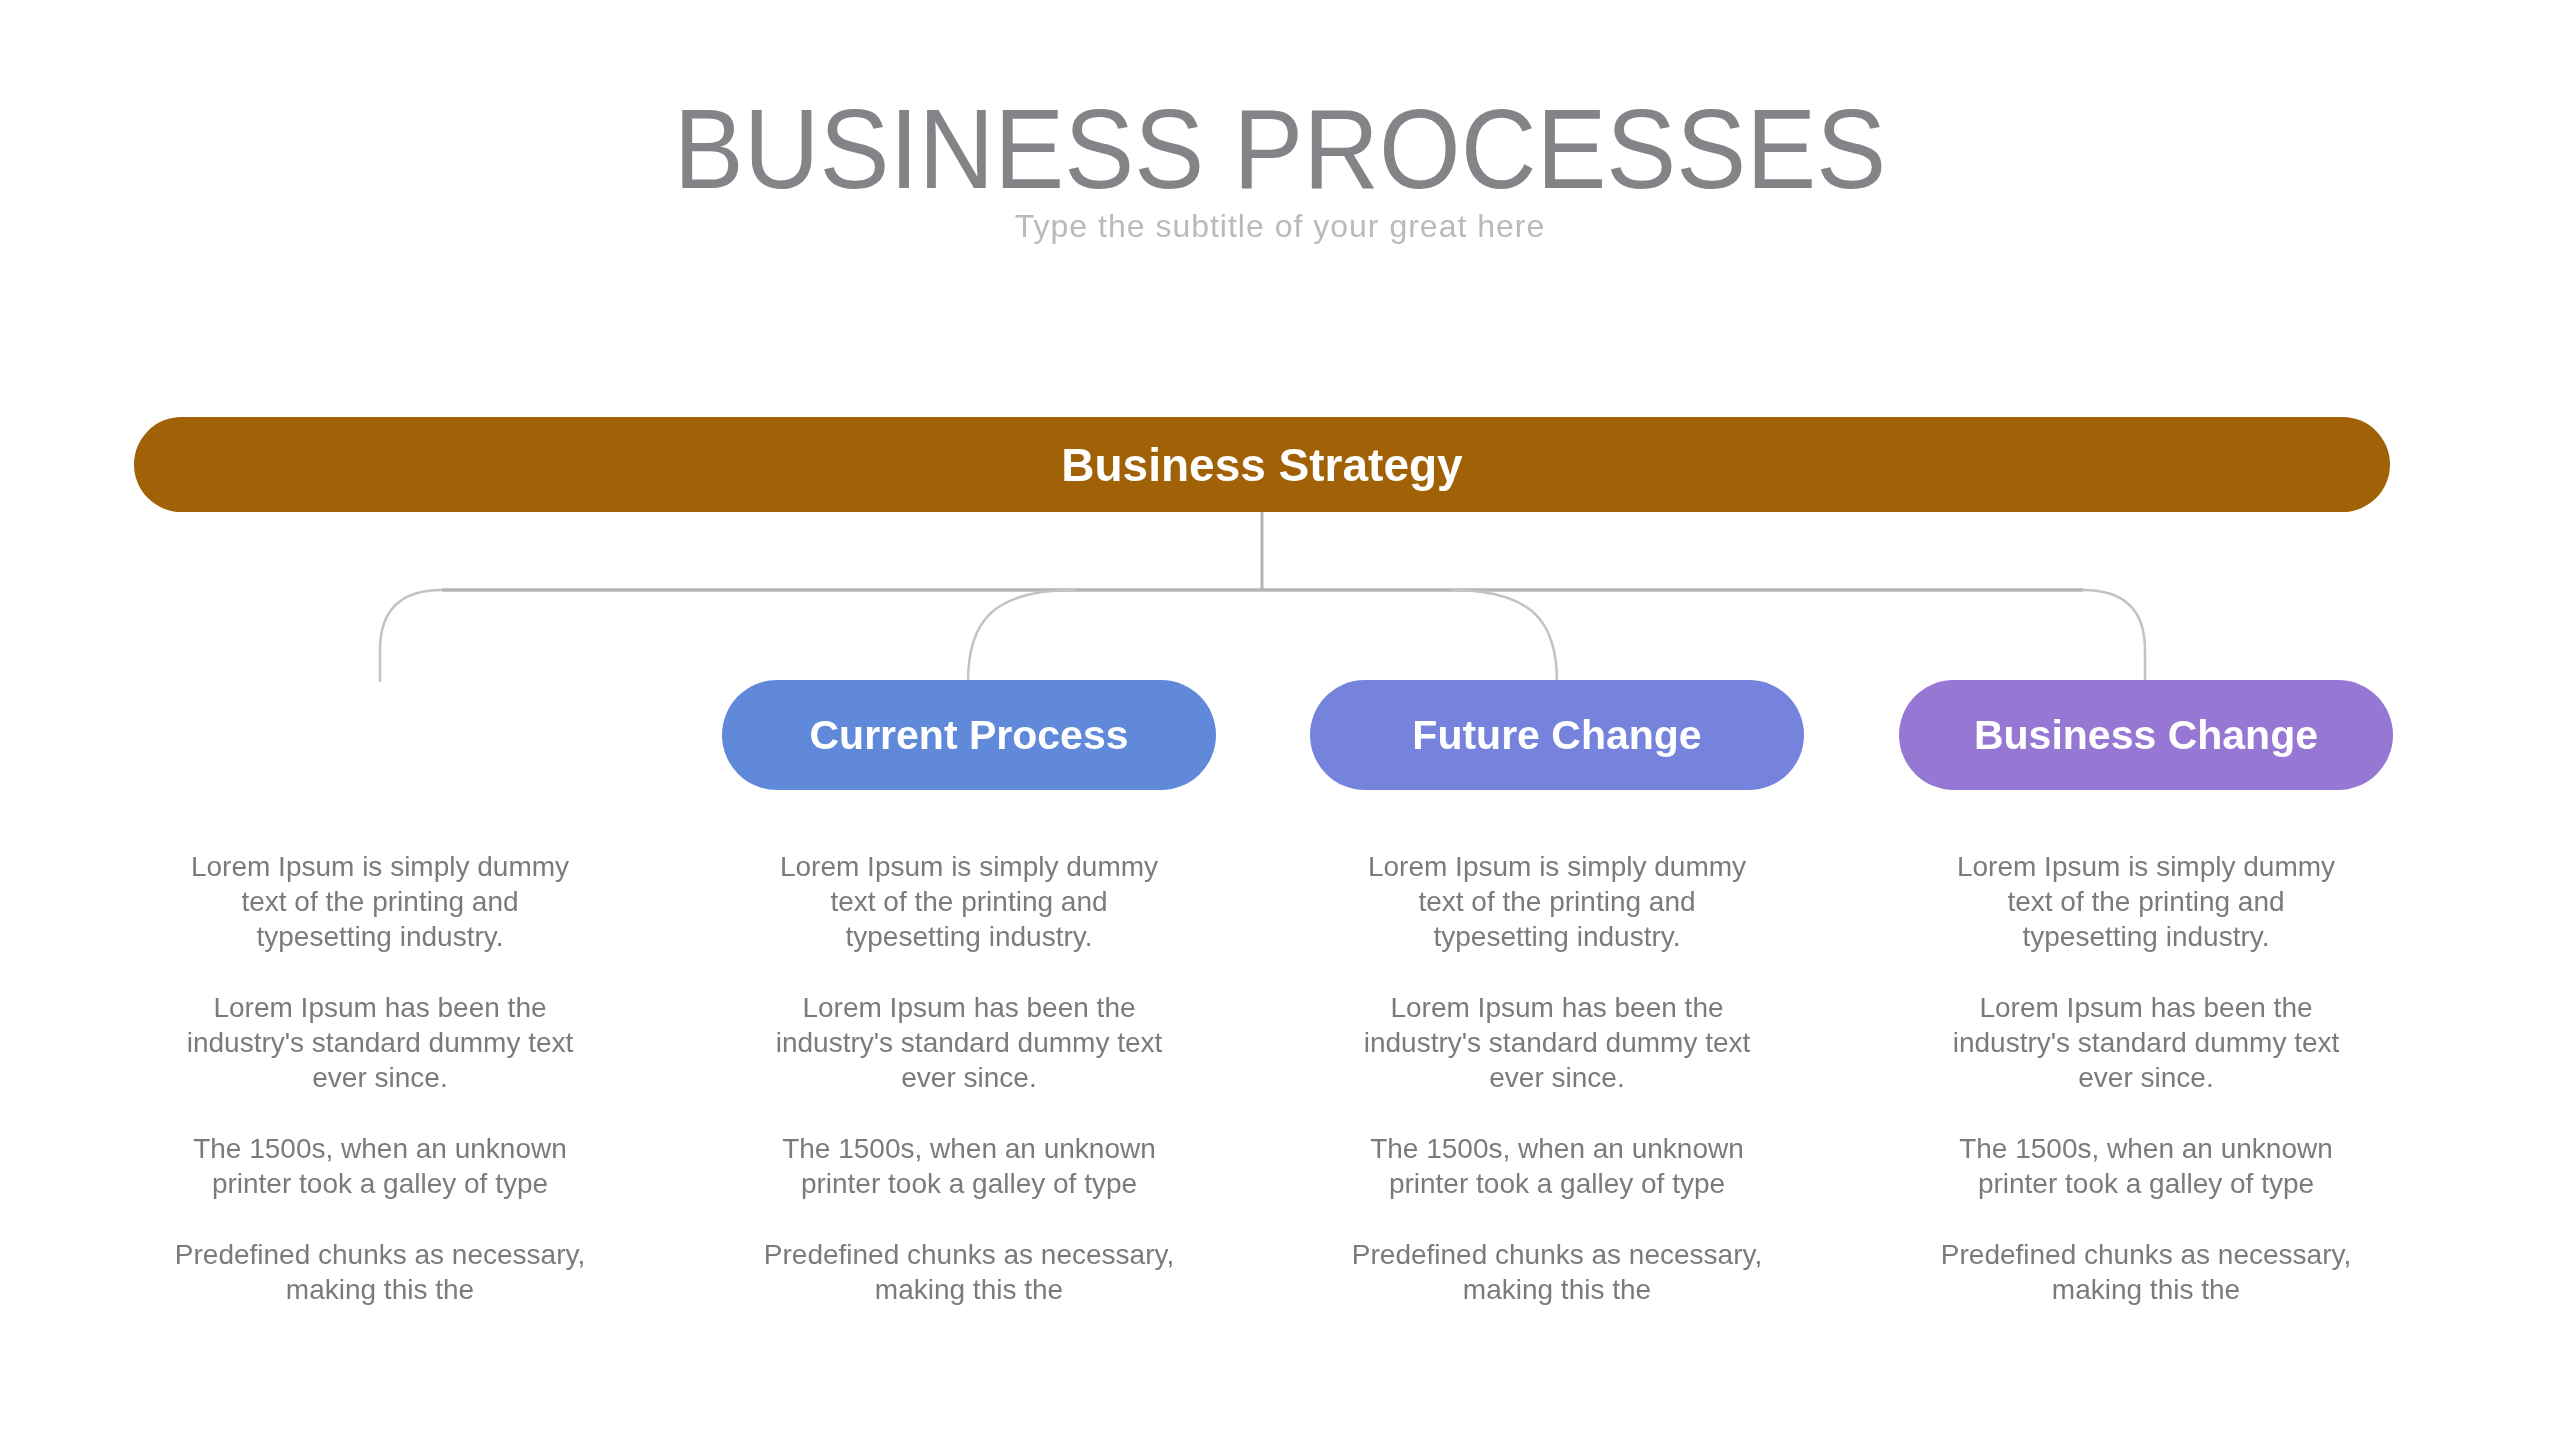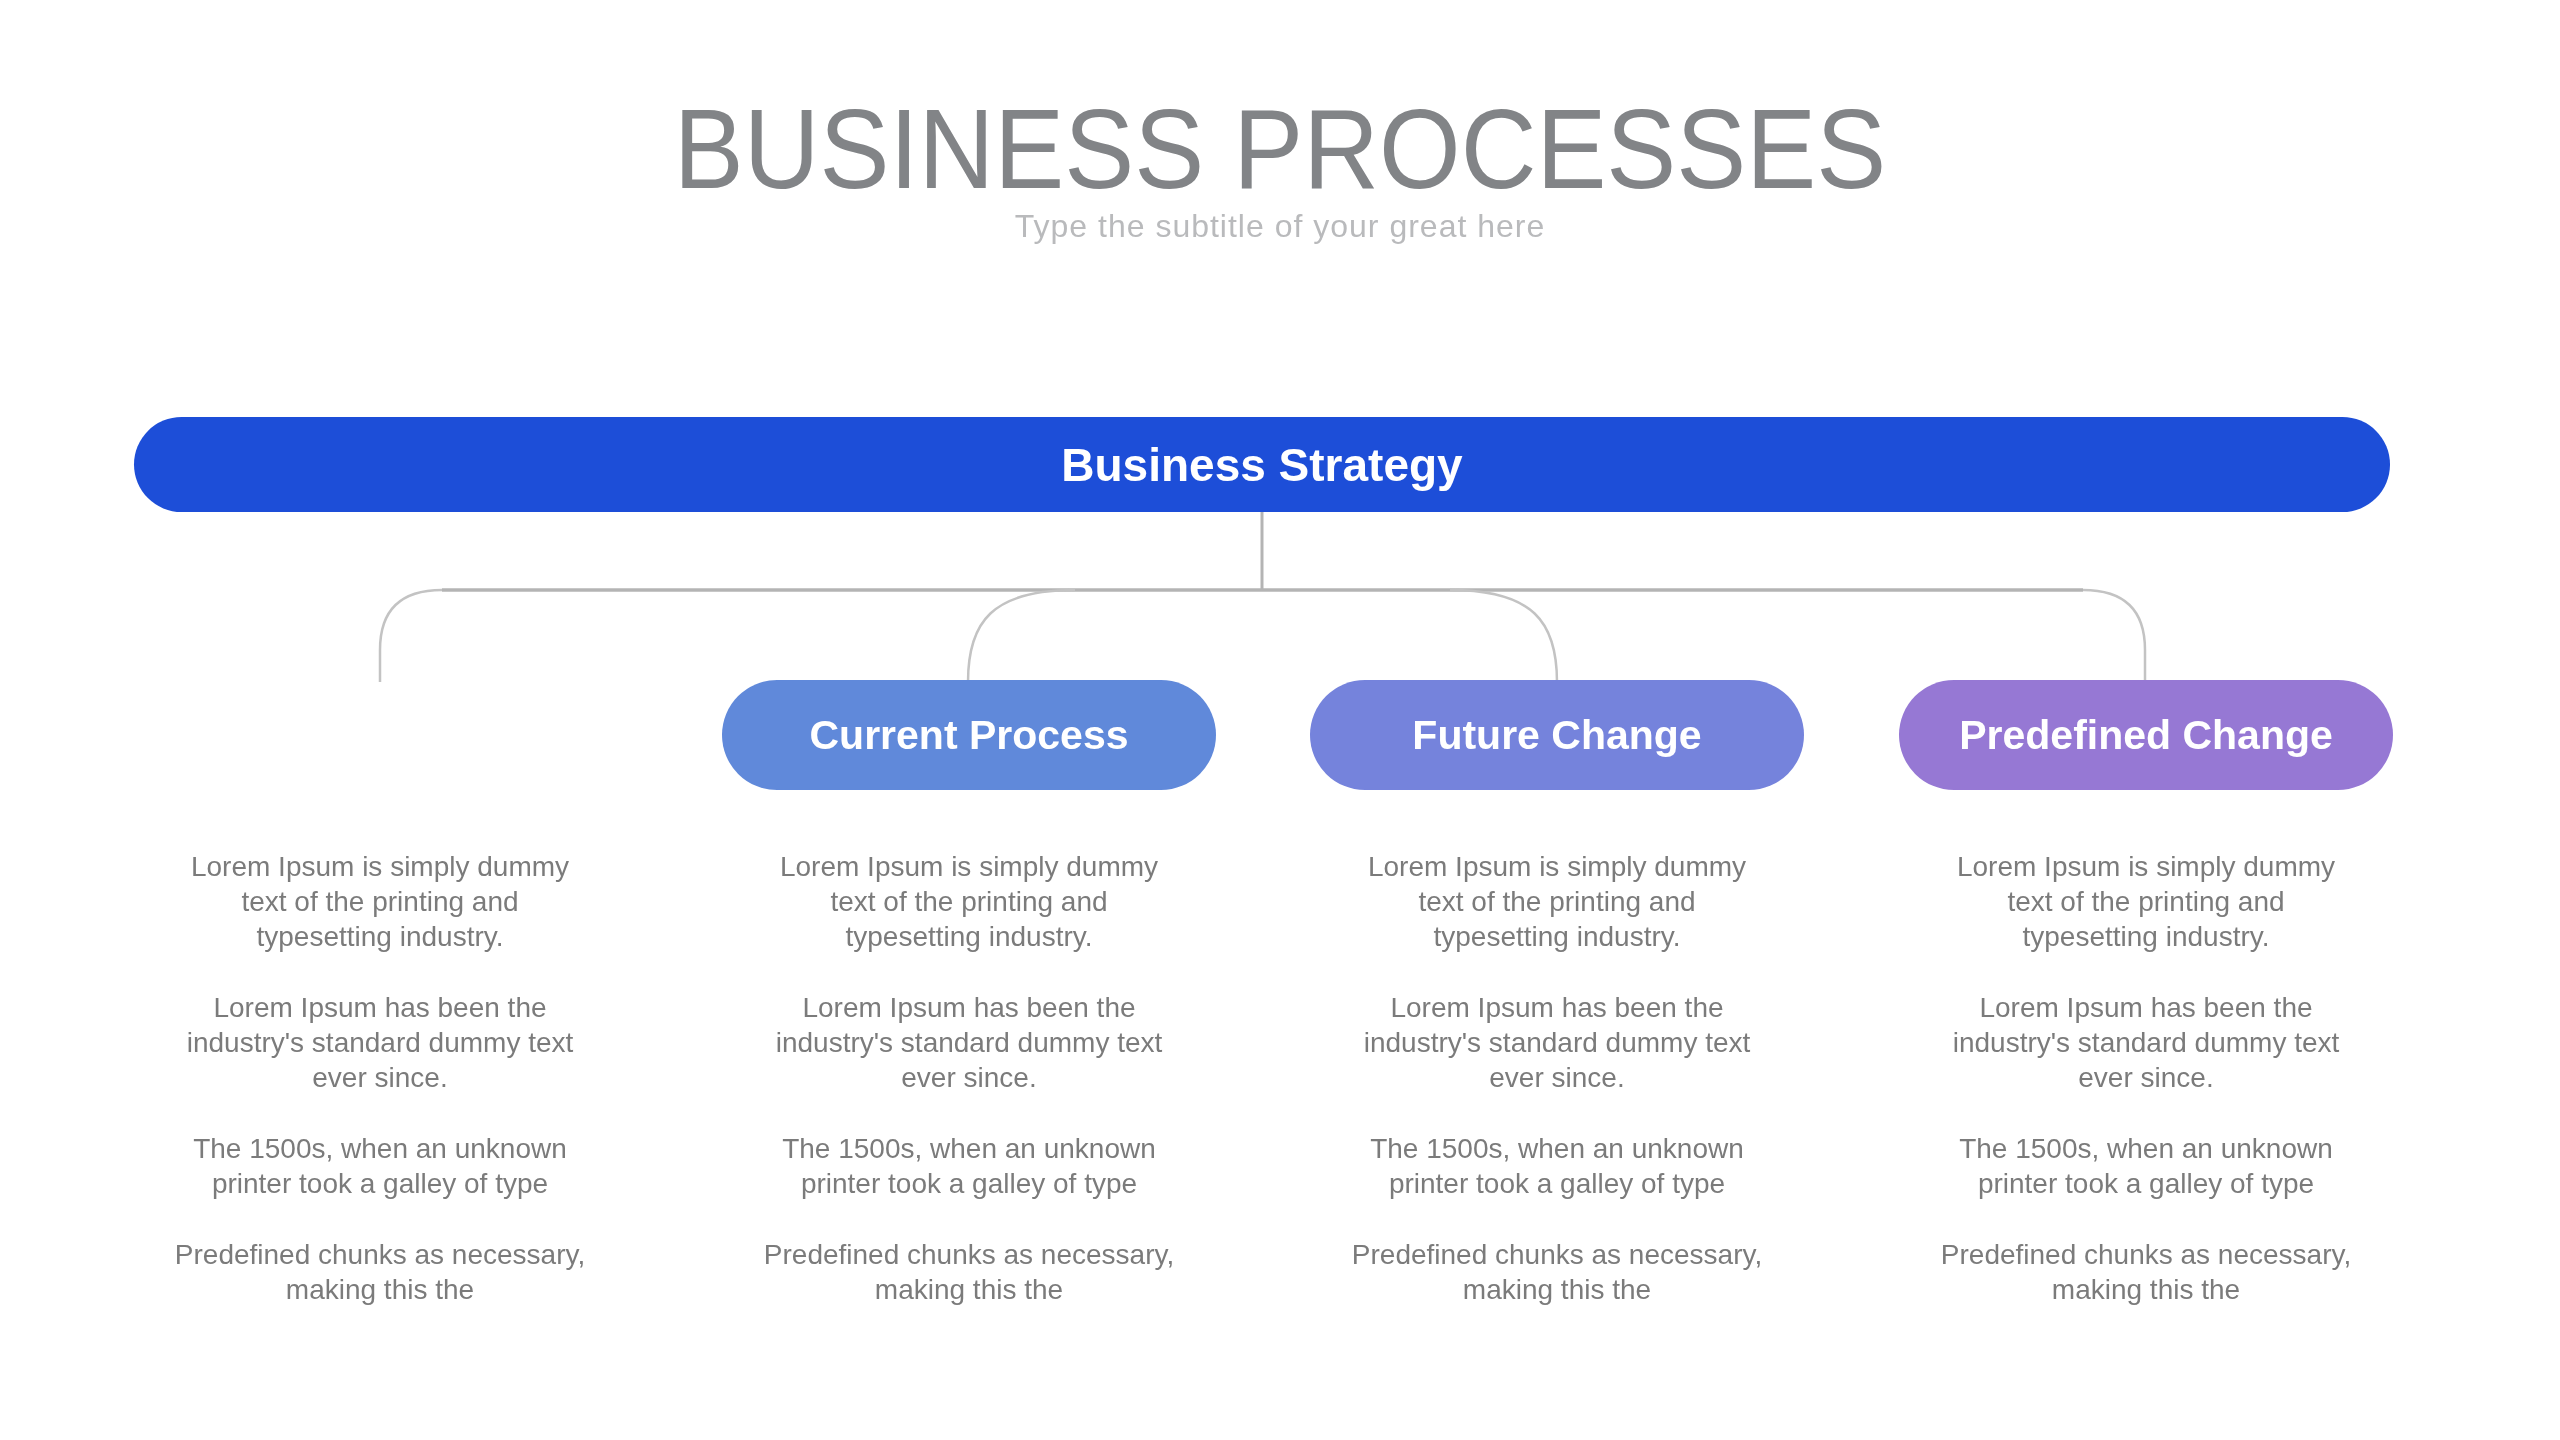--- a/index.html
+++ b/index.html
@@ -67,32 +67,32 @@
 
     <path d="M 380 682 L 380 650 Q 380 590 442 590" stroke="#c3c3c3" stroke-width="2.5"></path>
 
     <path d="M 968 682 C 968 622 992 590 1075 590" stroke="#c3c3c3" stroke-width="2.5"></path>
 
     <path d="M 1557 682 C 1557 622 1533 590 1450 590" stroke="#c3c3c3" stroke-width="2.5"></path>
 
     <path d="M 2145 682 L 2145 650 Q 2145 590 2083 590" stroke="#c3c3c3" stroke-width="2.5"></path>
   </svg>
 
-  <div class="root-pill" style="background: #1d4ed8;">
+  <div class="root-pill" style="background: #a16207;">
     <span>Business Strategy</span>
   </div>
 
   <div class="pill p1" style="background: rgb(96, 137, 218);">
     <span>Current Process</span>
   </div>
   <div class="pill p2" style="background: rgb(117, 131, 220);">
     <span>Future Change</span>
   </div>
   <div class="pill p3" style="background: rgb(150, 120, 212);">
-    <span>Predefined Change</span>
+    <span>Business Change</span>
   </div>
 
   <div class="col c0">
     <p>Lorem Ipsum is simply dummy
 text of the printing and
 typesetting industry.</p>
     <p>Lorem Ipsum has been the
 industry's standard dummy text
 ever since.</p>
     <p>The 1500s, when an unknown

